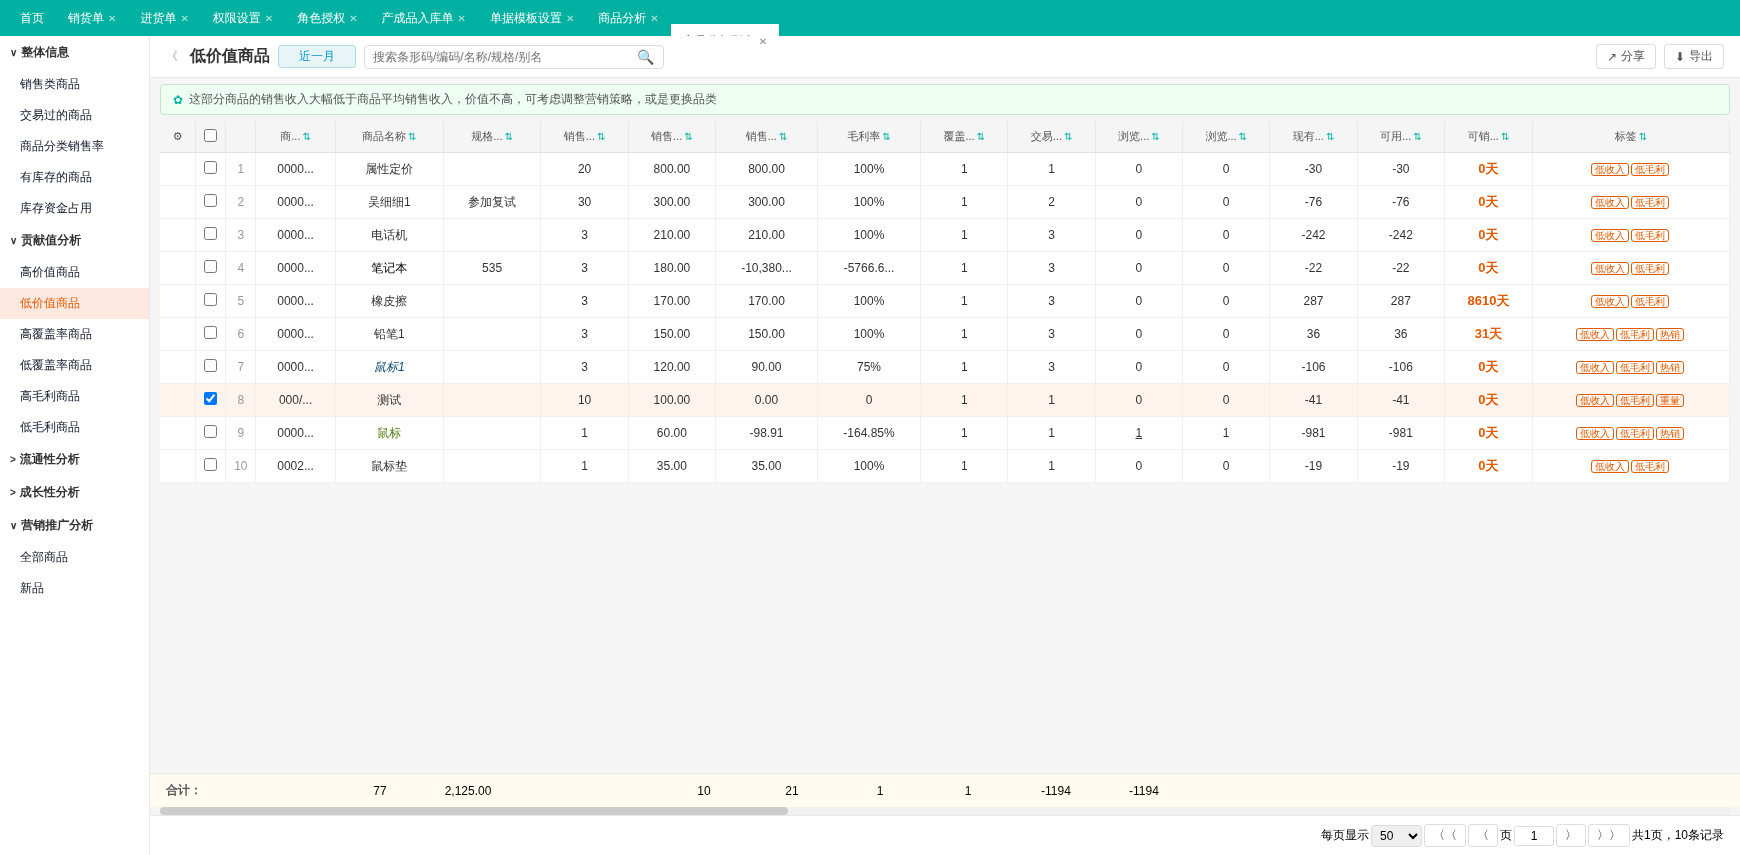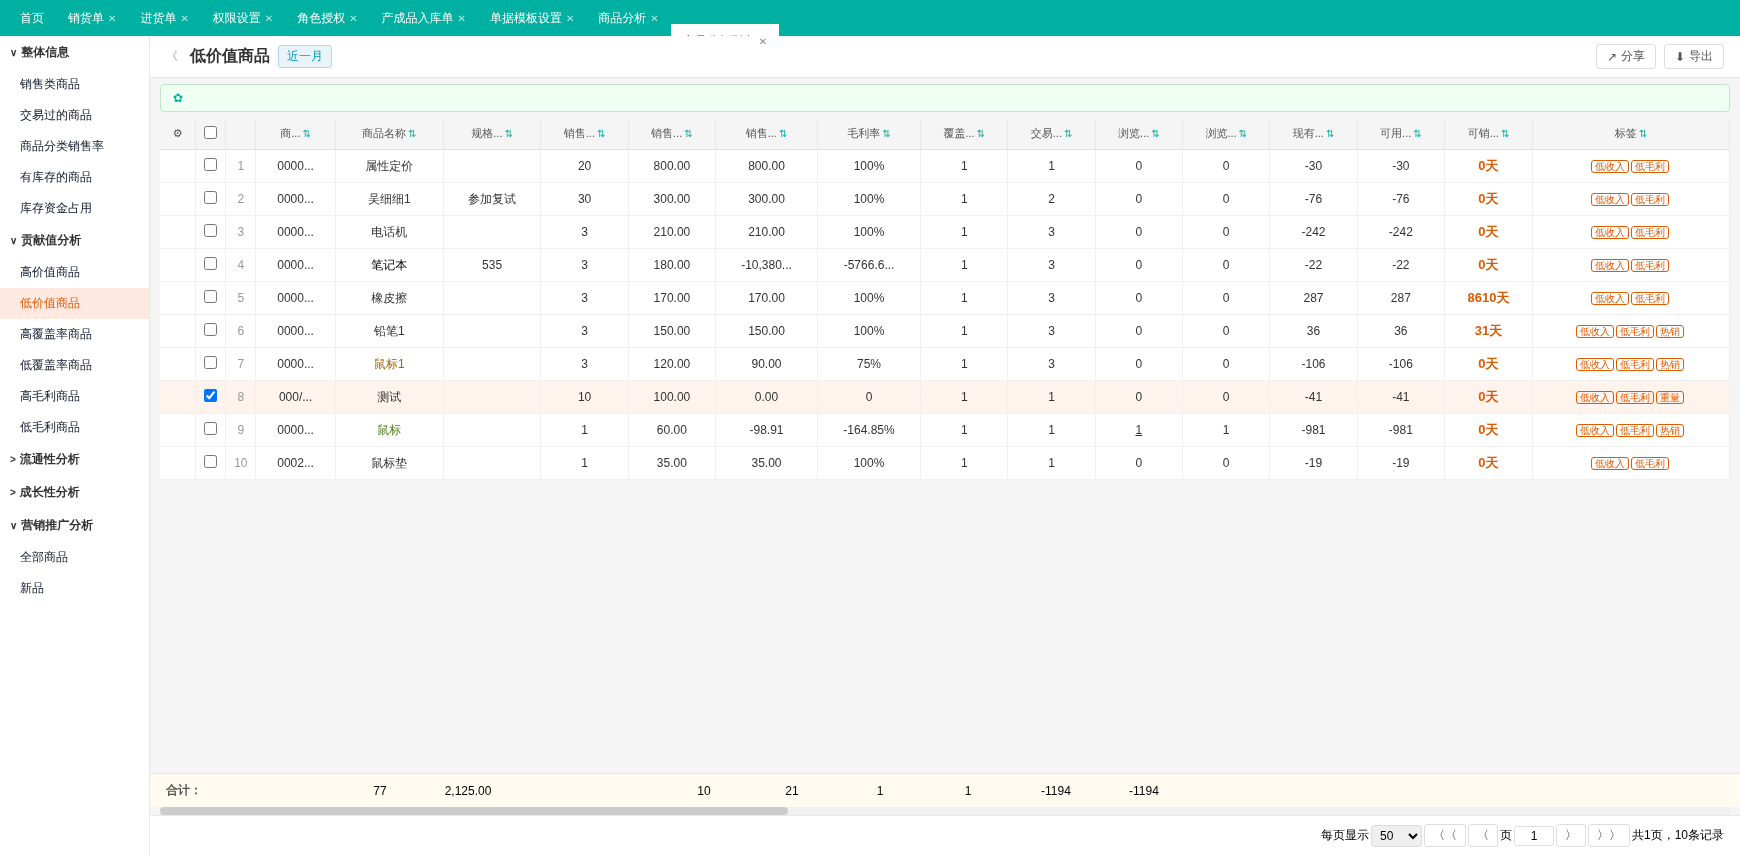--- a/index.html
+++ b/index.html
@@ -86,21 +86,21 @@
     }
     .content-title {
       font-size: 16px;
       font-weight: bold;
       color: #333;
     }
     .period-btn {
       background: #e8f4f8;
       border: 1px solid #b3d9e8;
       color: #0099cc;
-      padding: 2px 8px;
+      padding: 2px 20px;
       border-radius: 3px;
       cursor: pointer;
       font-size: 12px;
     }
     .search-box {
       display: flex;
       align-items: center;
       border: 1px solid #ddd;
       border-radius: 4px;
       padding: 3px 8px;
@@ -315,34 +315,39 @@
     <div class="sidebar-item">全部商品</div>
     <div class="sidebar-item">新品</div>
   </div>
 
   <div class="content-area">
 
     <div class="content-header">
       <span style="color:#999; cursor:pointer; margin-right:4px;">《</span>
       <span class="content-title">低价值商品</span>
       <button class="period-btn">近一月</button>
+      <div class="search-box">
+        <input type="text" placeholder="搜索条形码/编码/名称/规格/别名" style="">
+        <span class="search-icon">🔍</span>
+      </div>
       <div class="actions-right">
         <button class="action-btn">
           <span>↗</span>
           <span>分享</span>
         </button>
         <button class="action-btn">
           <span>⬇</span>
           <span>导出</span>
         </button>
       </div>
     </div>
 
     <div class="warning-bar">
       <span class="warning-icon">✿</span>
+      <span>这部分商品的销售收入大幅低于商品平均销售收入，价值不高，可考虑调整营销策略，或是更换品类</span>
     </div>
 
     <div class="table-container">
       <table>
         <thead>
           <tr>
             <th>⚙</th>
             <th><input type="checkbox" style=""></th>
             <th></th>
             <th>商...<span class="sort-icon">⇅</span></th>
@@ -481,21 +486,21 @@
     <td>36</td>
     <td>36</td>
     <td><span class="tag-orange">31天</span></td>
     <td><span style="color:#e05a00;border:1px solid #e05a00;border-radius:3px;padding:0 3px;font-size:10px;margin-right:2px;">低收入</span><span style="color:#e05a00;border:1px solid #e05a00;border-radius:3px;padding:0 3px;font-size:10px;margin-right:2px;">低毛利</span><span style="color:#e05a00;border:1px solid #e05a00;border-radius:3px;padding:0 3px;font-size:10px;margin-right:2px;">热销</span></td>
   </tr>
             <tr>
     <td></td>
     <td class="checkbox-cell"><input type="checkbox" style=""></td>
     <td class="num-cell">7</td>
     <td>0000...</td>
-    <td style="color:#a16207;">鼠标1</td>
+    <td style="color:#0c4a6e;font-style:italic;">鼠标1</td>
     <td></td>
     <td>3</td>
     <td>120.00</td>
     <td>90.00</td>
     <td>75%</td>
     <td>1</td>
     <td>3</td>
     <td style="">0</td>
     <td>0</td>
     <td>-106</td>

